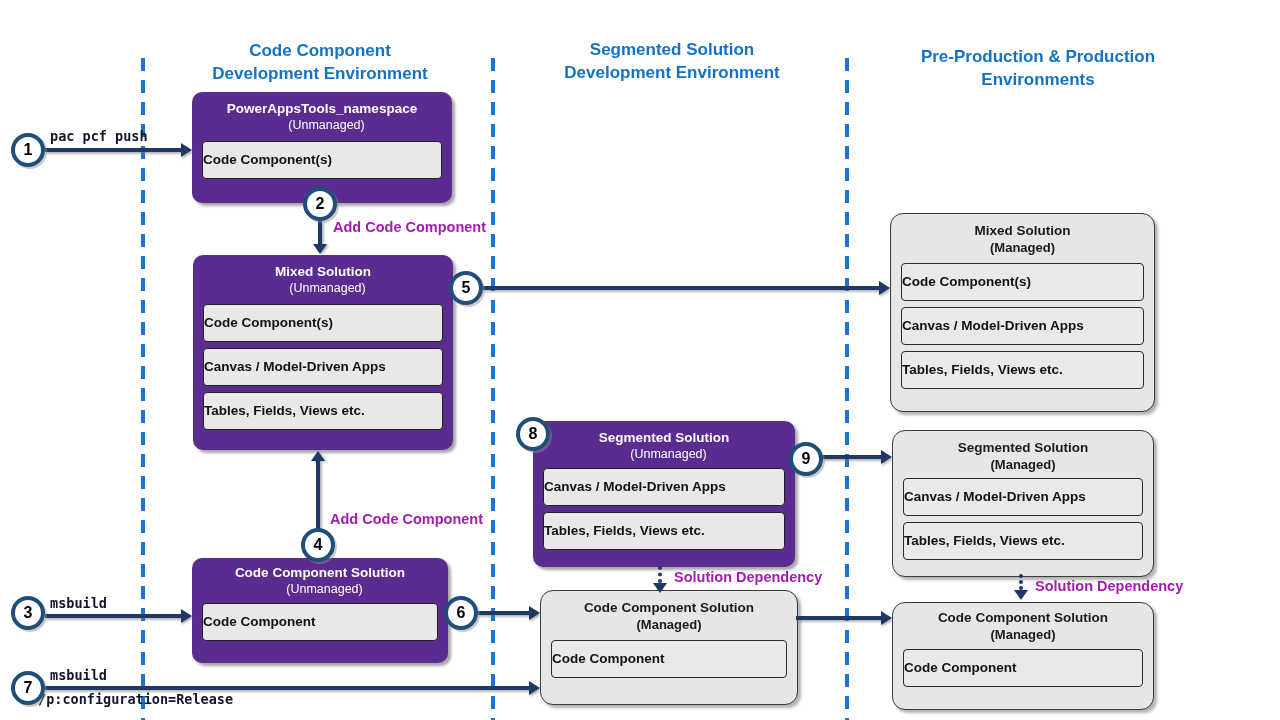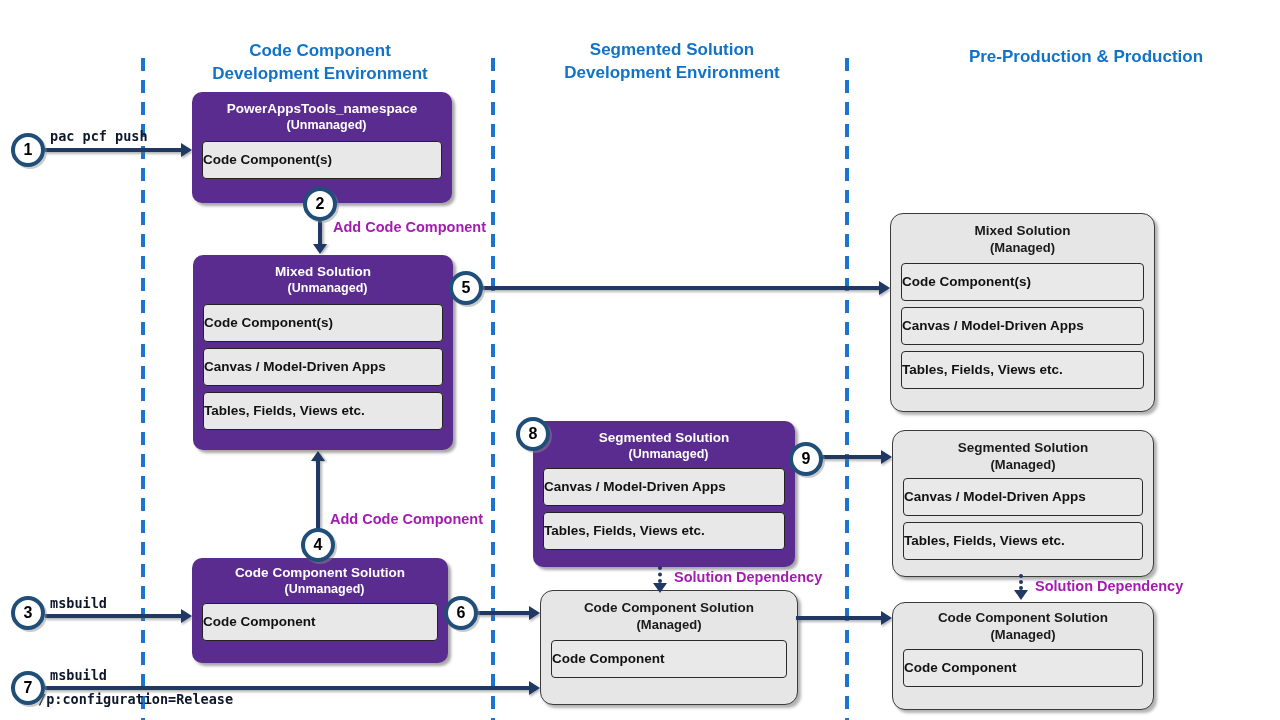--- a/index.html
+++ b/index.html
@@ -18,21 +18,21 @@
     font-size:17px;font-weight:bold;line-height:23px;
   }
   
   .pbox{
     position:absolute;background:#5b2c8f;border-radius:10px;
     box-shadow:3px 3px 3px rgba(0,0,0,.35);
     display:flex;flex-direction:column;
   }
   .ptitle{color:#ffffff;text-align:center;padding-top:8px;margin-bottom:8px;}
   .ptitle .t{font-size:13.5px;font-weight:bold;line-height:18px;}
-  .ptitle .s{font-size:12.5px;font-weight:bold;line-height:15px;padding-left:9px;}
+  .ptitle .s{font-size:12.5px;font-weight:normal;line-height:15px;padding-left:9px;}
   .row{
     margin:0 10px 6px 10px;background:#e9e8e8;border:1px solid #222222;border-radius:4px;
     height:36px;line-height:36px;text-align:left;
     font-size:13.5px;font-weight:bold;color:#111111;
     white-space:nowrap;overflow:hidden;
   }
   
   .gbox{
     position:absolute;background:#e7e6e6;border:1.5px solid #3b3b3b;border-radius:13px;
     box-shadow:3px 3px 3px rgba(0,0,0,.3);
@@ -104,22 +104,23 @@
   <div class="vdash" style="left:845px;"></div>
 
   <div class="colhead" style="left:160px;top:39px;">
     <div>Code Component</div>
     <div>Development Environment</div>
   </div>
   <div class="colhead" style="left:512px;top:38px;">
     <div>Segmented Solution</div>
     <div>Development Environment</div>
   </div>
-  <div class="colhead" style="left:926px;top:45px;">
+  <div class="colhead" style="left:878px;top:45px;">
     <div>Pre-Production &amp; Production</div>
+    <div>Environments</div>
   </div>
 
   <div class="pbox" style="left:192px;top:92px;width:260px;height:111px;">
     <div class="ptitle">
       <div class="t">PowerAppsTools_namespace</div>
       <div class="s">(Unmanaged)</div>
     </div>
     <div class="row">Code Component(s)</div>
   </div>
 

